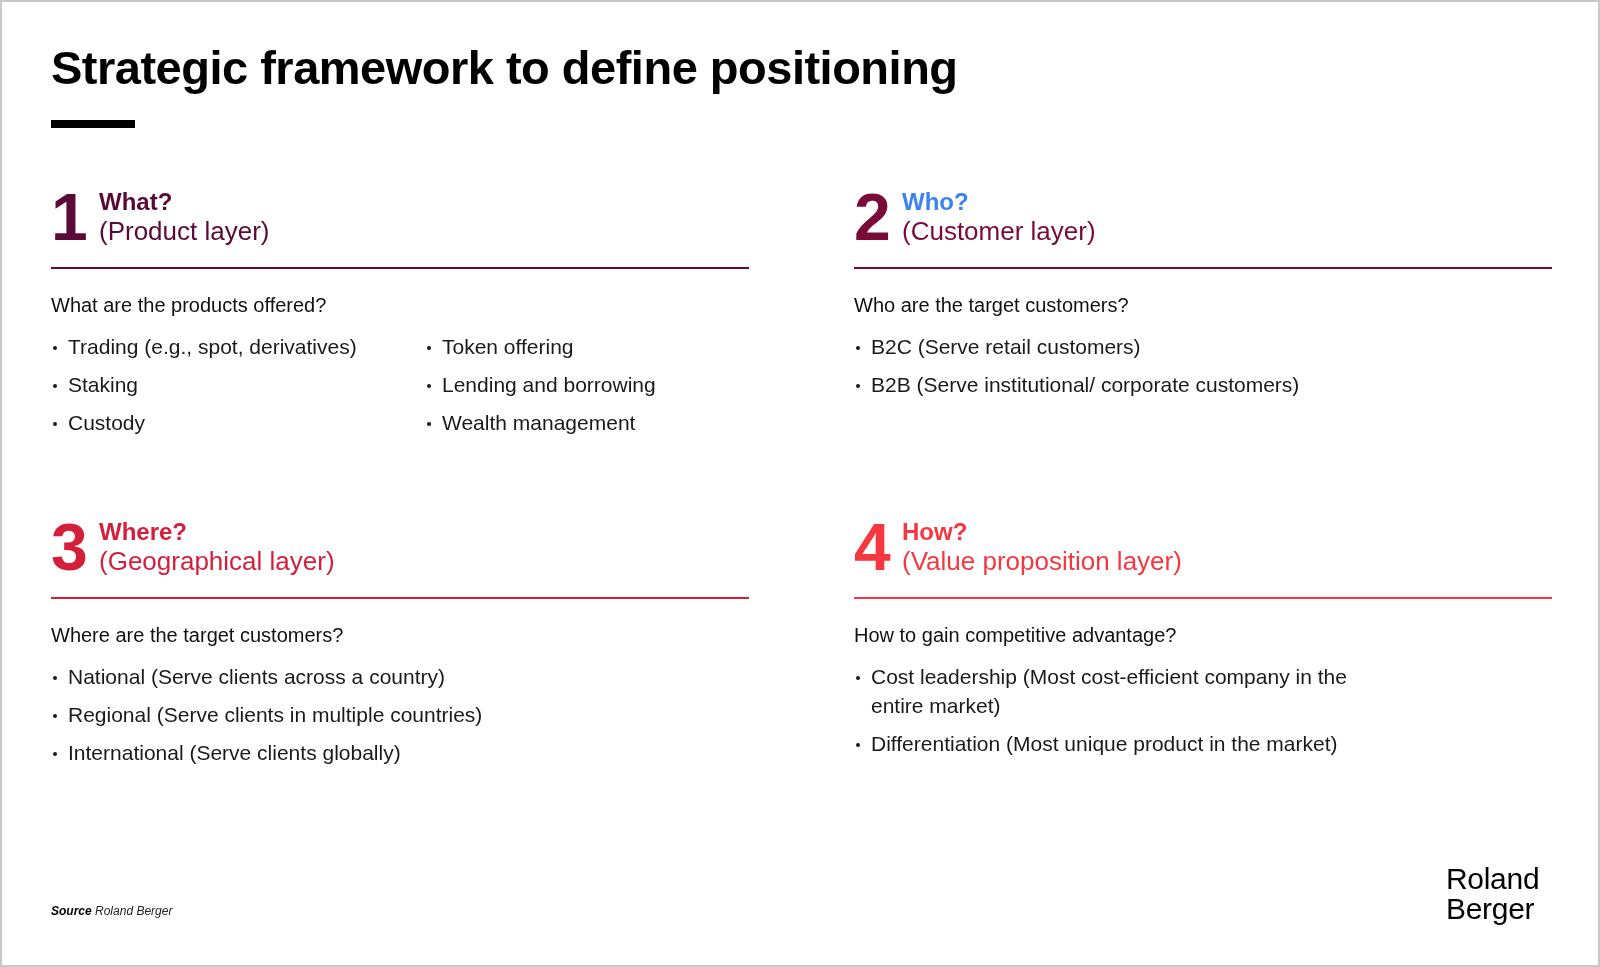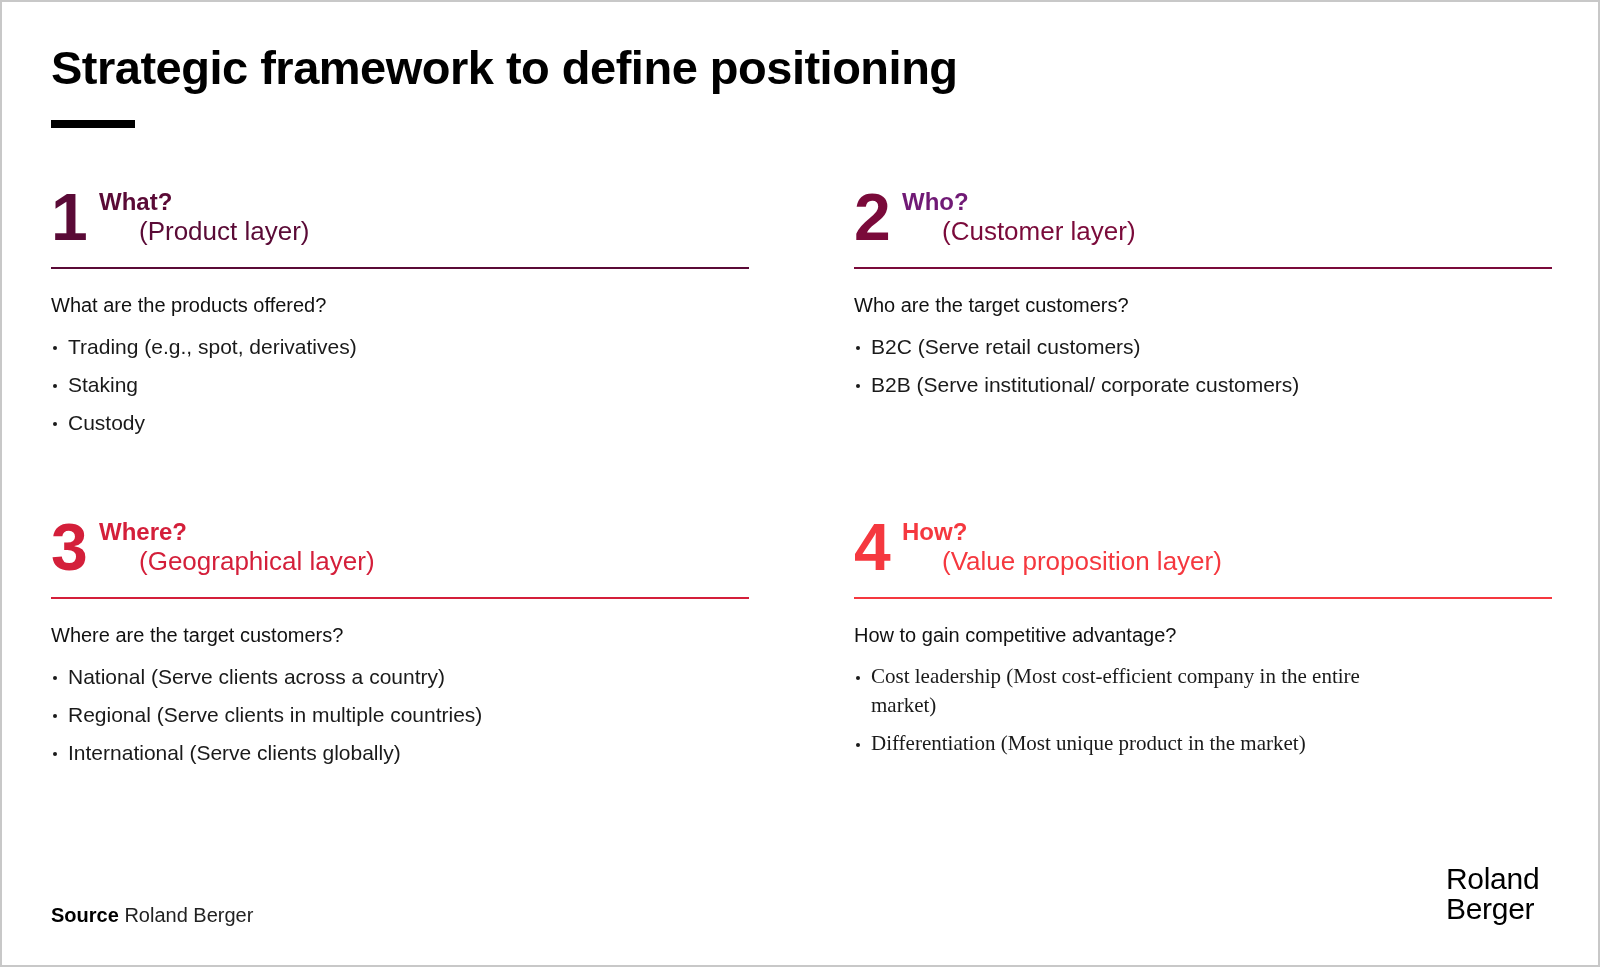--- a/index.html
+++ b/index.html
@@ -65,21 +65,20 @@
       font-size: 24px;
       font-weight: bold;
       line-height: 28px;
     }
     .sec-layer {
       position: absolute;
       left: 48px;
       top: 32px;
       font-size: 26px;
       line-height: 30px;
-      margin-left: 40px;
     }
     .sec-rule {
       position: absolute;
       left: 0;
       top: 83px;
       width: 698px;
       height: 2px;
     }
     .sec-sub {
       position: absolute;
@@ -111,27 +110,28 @@
     .bullets li::before {
       content: "";
       position: absolute;
       left: 2px;
       top: 14px;
       width: 4px;
       height: 4px;
       border-radius: 50%;
       background: #1a1a1a;
     }
-    .bullets.wrap li { white-space: normal; width: 520px; font-family: Liberation Serif, serif; }
+    .bullets.wrap li { white-space: normal; width: 520px; }
     .source {
       position: absolute;
       left: 49px;
       top: 902px;
-      font-size: 20px;
+      font-size: 12px;
       color: #222;
+      font-style: italic;
     }
     .source b { color: #000; }
     .logo {
       position: absolute;
       left: 1444px;
       top: 862px;
       font-size: 30px;
       line-height: 30px;
       color: #000;
       letter-spacing: -0.3px;
@@ -152,26 +152,31 @@
       <div class="sec-q" style="color:#5a0a36">What?</div>
       <div class="sec-layer" style="color:#5a0a36">(Product layer)</div>
     </div>
     <div class="sec-rule" style="background:#5a0a36"></div>
     <div class="sec-sub">What are the products offered?</div>
     <ul class="bullets">
       <li>Trading (e.g., spot, derivatives)</li>
       <li>Staking</li>
       <li>Custody</li>
     </ul>
+    <ul class="bullets col2">
+      <li>Token offering</li>
+      <li>Lending and borrowing</li>
+      <li>Wealth management</li>
+    </ul>
   </div>
 
   <div class="section sec-2">
     <div class="sec-head">
       <div class="sec-num" style="color:#7a0a3a">2</div>
-      <div class="sec-q" style="color:#701a75">Who?</div>
+      <div class="sec-q" style="color:#3b82f6">Who?</div>
       <div class="sec-layer" style="color:#7a0a3a">(Customer layer)</div>
     </div>
     <div class="sec-rule" style="background:#7a0a3a"></div>
     <div class="sec-sub">Who are the target customers?</div>
     <ul class="bullets">
       <li>B2C (Serve retail customers)</li>
       <li>B2B (Serve institutional/ corporate customers)</li>
     </ul>
   </div>
 

